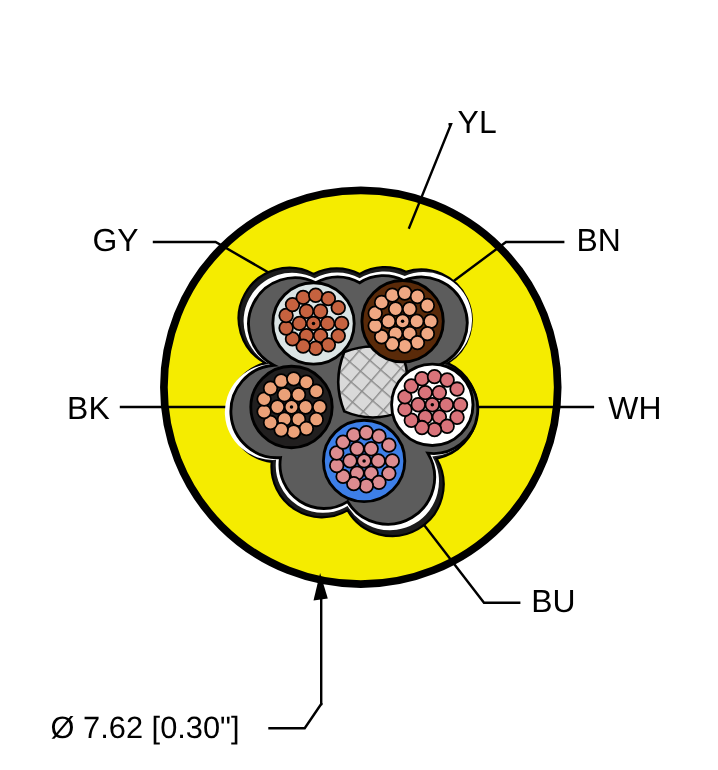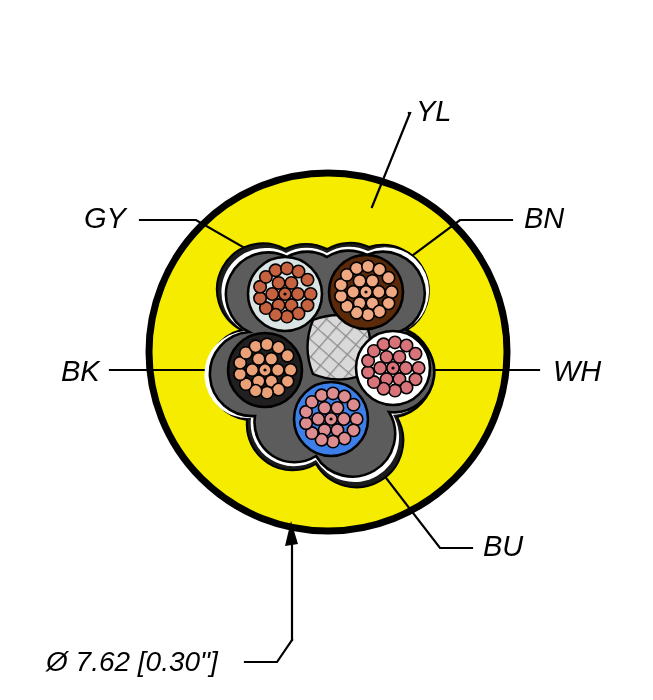--- a/index.html
+++ b/index.html
@@ -1,18 +1,18 @@
 <!DOCTYPE html>
 <html><head>
 <meta charset="utf-8">
 <style>
   html,body{margin:0;padding:0;background:#ffffff;}
   body{width:653px;height:700px;overflow:hidden;
        font-family:"Liberation Sans", sans-serif;}
-  #stage{position:relative;width:565px;height:700px;background:#fff;font-style:italic;}
+  #stage{position:relative;width:565px;height:700px;background:#fff;}
   svg{display:block;}
   .lbl{font-family:"Liberation Sans", sans-serif;font-size:29px;fill:#000;}
   .dim{font-family:"Liberation Sans", sans-serif;font-size:28px;fill:#000;}
 </style>
 </head>
 <body>
 
 <div id="stage">
 <svg width="653" height="700" viewBox="0 0 653 700">
 

